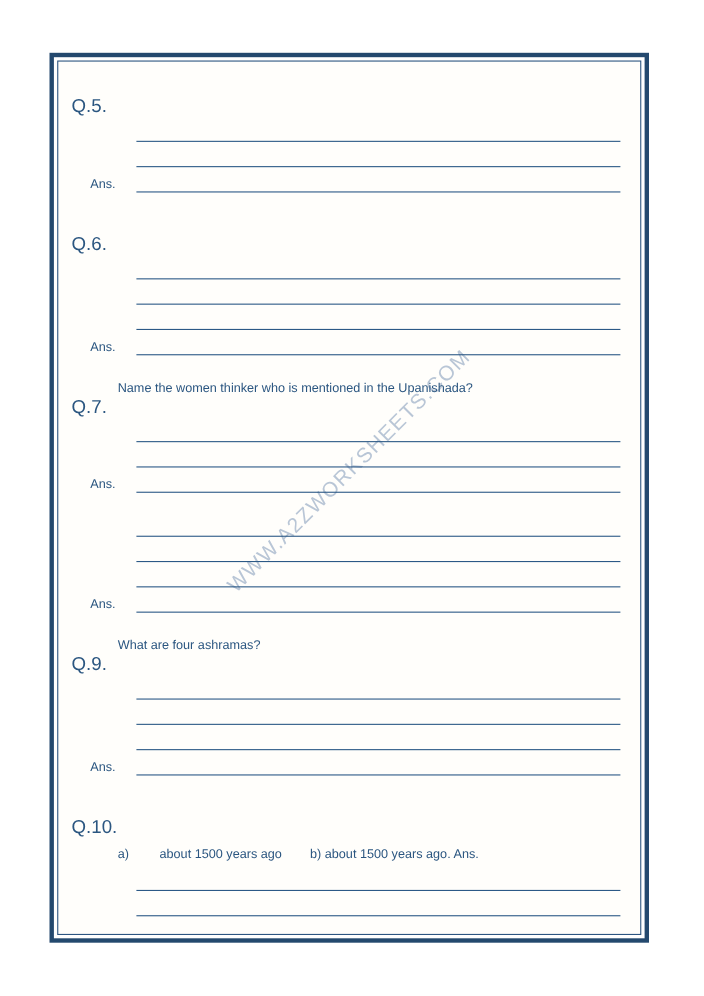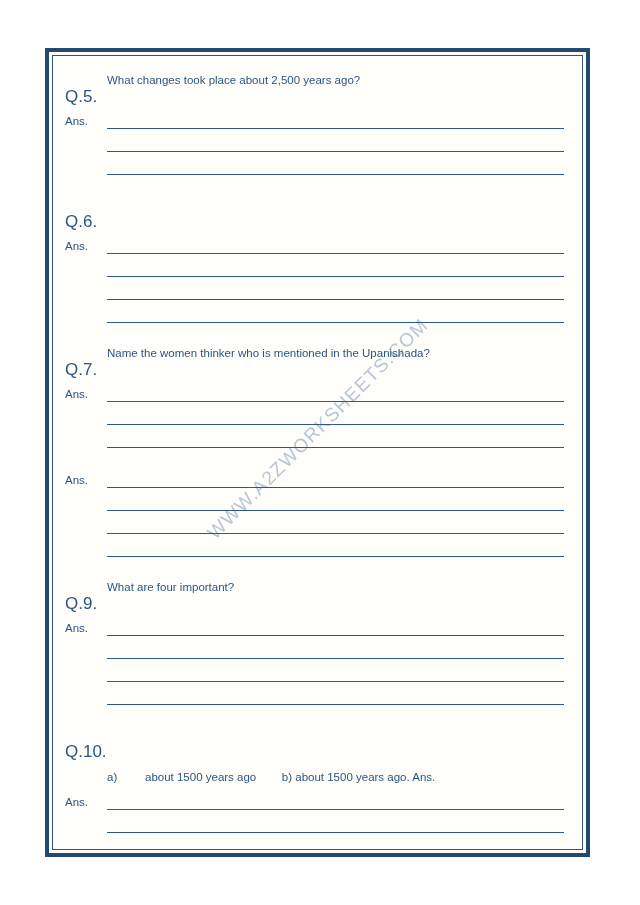--- a/index.html
+++ b/index.html
@@ -100,22 +100,23 @@
   .subtext {
     font-size: 11.5px;
     color: #2b5680;
     line-height: 17px;
     white-space: pre;
   }
 
   
   .arow {
     display: flex;
-    align-items: flex-start;
+    align-items: flex-end;
     padding-top: 9px;
+    margin-left: 17px;
   }
   .alabel {
     width: 42px;
     flex: 0 0 42px;
     font-size: 11.5px;
     color: #2b5680;
     line-height: 14px;
   }
   .alines {
     flex: 1 1 auto;
@@ -138,21 +139,20 @@
 <div class="sheet">
   <div class="sheet-inner">
 
     <div class="watermark">WWW.A2ZWORKSHEETS.COM</div>
 
     <div class="content">
 
     <div class="qblock">
           <div class="qrow">
             <div class="qlabel">Q.5.</div>
-            <div class="qtext">What changes took place about 2,500 years ago?</div>
           </div>
           <div class="arow">
             <div class="alabel">Ans.</div>
             <div class="alines">
               <div class="aline"></div>
               <div class="aline"></div>
               <div class="aline"></div>
             </div>
           </div>
           <div class="gap-md"></div>
@@ -195,21 +195,21 @@
               <div class="aline"></div>
               <div class="aline"></div>
               <div class="aline"></div>
             </div>
           </div>
           <div class="gap-md"></div>
         </div>
         <div class="qblock">
           <div class="qrow">
             <div class="qlabel">Q.9.</div>
-            <div class="qtext">What are four important?</div>
+            <div class="qtext">What are four ashramas?</div>
           </div>
           <div class="arow">
             <div class="alabel">Ans.</div>
             <div class="alines">
               <div class="aline"></div>
               <div class="aline"></div>
               <div class="aline"></div>
               <div class="aline"></div>
             </div>
           </div>

